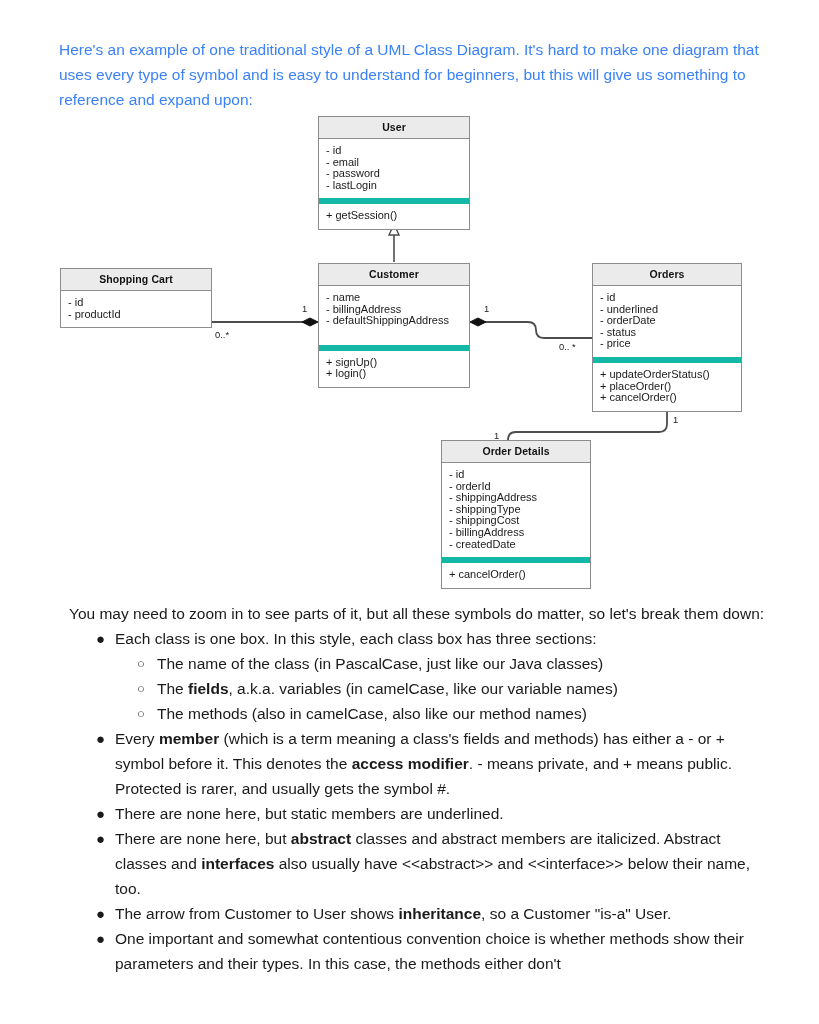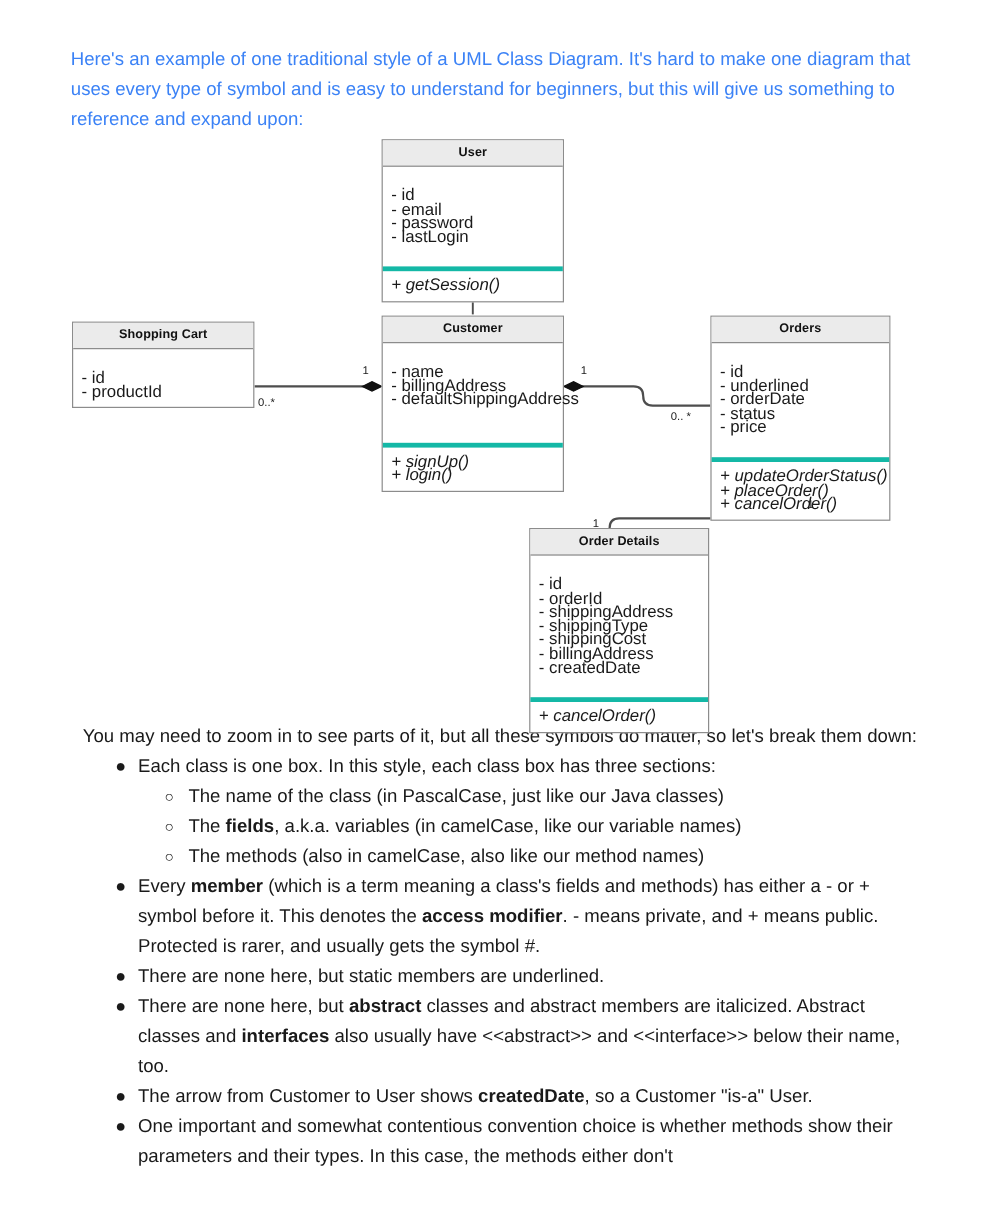--- a/index.html
+++ b/index.html
@@ -73,26 +73,25 @@
     font-size: 10.5px;
     font-weight: bold;
     padding: 4px 2px 5px;
     background: #ebebeb;
     border-bottom: 1px solid #8c8c8c;
     color: #111;
     letter-spacing: 0.1px;
   }
   .uml-section {
     padding: 6px 7px 7px;
-    font-size: 14px;
+    font-size: 11px;
     line-height: 11.6px;
     color: #1a1a1a;
-    margin-top: 12px;
-  }
-  .uml-section + .uml-section { border-top: 4px solid #14b8a6; font-style: italic; }
+  }
+  .uml-section + .uml-section { border-top: 6px solid #14b8a6; }
   .uml-section div { white-space: nowrap; }
 
   .mult {
     position: absolute;
     font-size: 9.4px;
     color: #1a1a1a;
     z-index: 5;
     white-space: nowrap;
   }
   svg.links { position: absolute; left: 0; top: 0; width: 819px; height: 600px; z-index: 2; }
@@ -228,21 +227,21 @@
         <span>There are none here, but static members are underlined.</span>
       </li>
 
       <li>
         <span class="bullet">●</span>
         <span>There are none here, but </span><b>abstract</b><span> classes and abstract members are italicized. Abstract classes and </span><b>interfaces</b><span> also usually have &lt;&lt;abstract&gt;&gt; and &lt;&lt;interface&gt;&gt; below their name, too.</span>
       </li>
 
       <li>
         <span class="bullet">●</span>
-        <span>The arrow from Customer to User shows </span><b>createdDate</b><span>, so a Customer "is-a" User.</span>
+        <span>The arrow from Customer to User shows </span><b>inheritance</b><span>, so a Customer "is-a" User.</span>
       </li>
 
       <li>
         <span class="bullet">●</span>
         <span>One important and somewhat contentious convention choice is whether methods show their parameters and their types. In this case, the methods either don't</span>
       </li>
     </ul>
   </div>
 
 </div>

